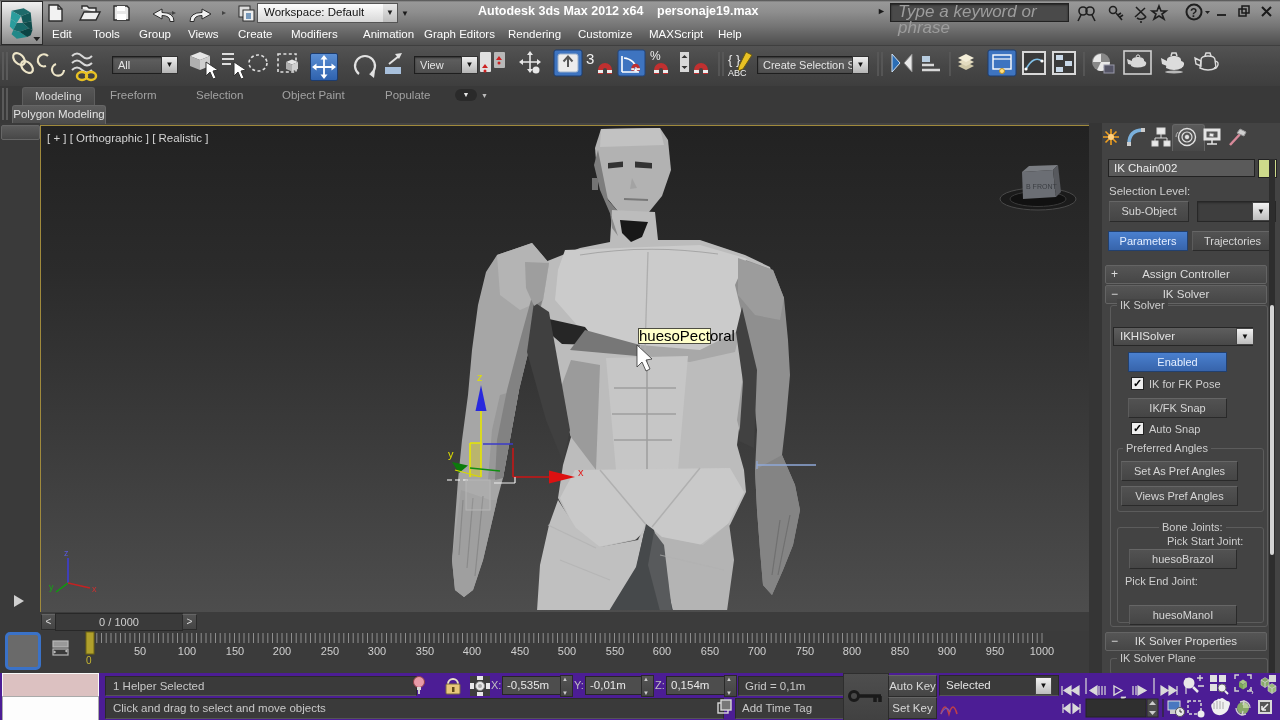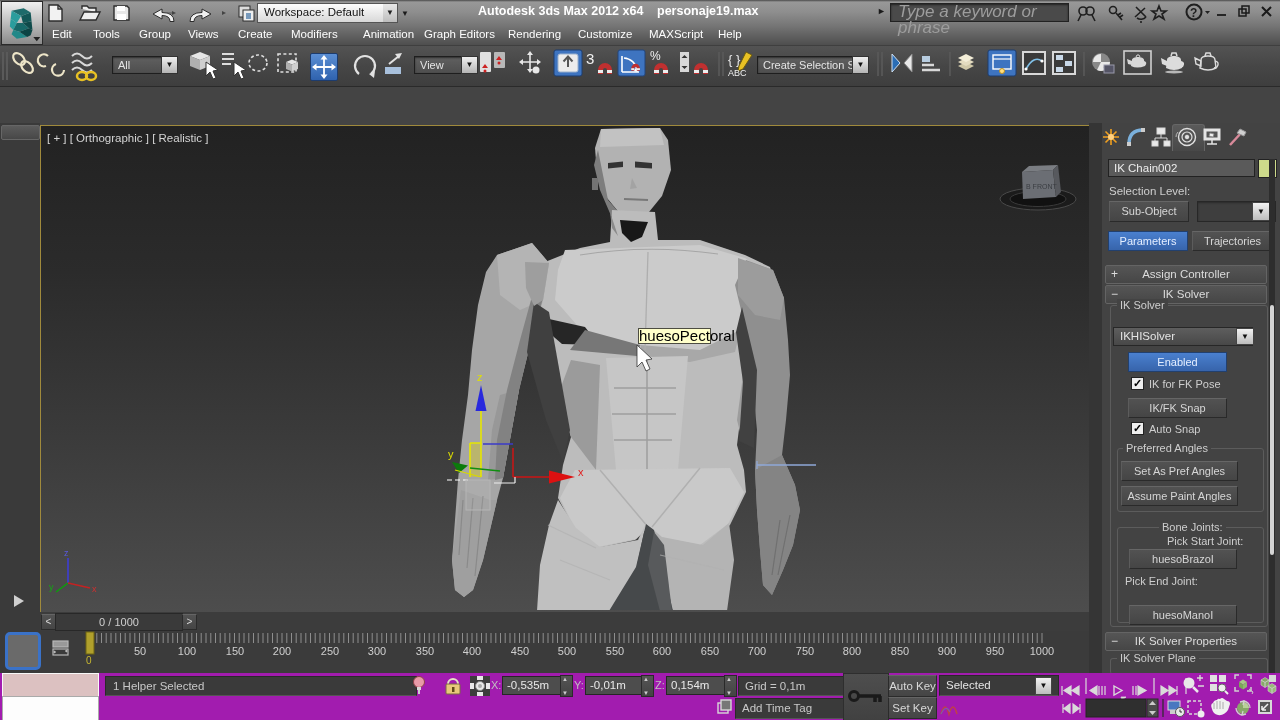--- a/index.html
+++ b/index.html
@@ -40,21 +40,21 @@
 .grp{position:absolute;border:1px solid #5c5c5c;border-radius:3px;}
 .grplab{position:absolute;background:#434343;padding:0 3px;color:#cecece;font-size:11px;top:-7px;}
 .lab{position:absolute;color:#cecece;font-size:11px;}
 .chk{position:absolute;width:11px;height:11px;background:#eee;border:1px solid #222;color:#000;font-size:11px;line-height:11px;font-weight:bold;text-align:center;}
 .dd{position:absolute;background:linear-gradient(#5e5e5e,#484848);border:1px solid #272727;color:#e4e4e4;font-size:11.5px;padding-left:6px;}
 .ddar{position:absolute;background:linear-gradient(#f2f2f2,#bdbdbd);border:1px solid #444;color:#111;text-align:center;}
 
 #trackrow{left:40px;top:612px;width:1049px;height:19px;background:#3c3c3c;border-bottom:1px solid #2c2c2c;}
 #timeline{left:40px;top:631px;width:1049px;height:42px;background:#3c3c3c;}
 #botleft{left:0;top:612px;width:40px;height:61px;background:#3a3a3a;}
-#statusbar{left:0;top:673px;width:1280px;height:47px;background:#a21caf;}
+#statusbar{left:0;top:673px;width:1280px;height:47px;background:#4c1d95;}
 .sfield{position:absolute;background:#3a3a3a;border:1px solid #2a2a2a;border-bottom-color:#555;color:#c8c8c8;font-size:11.5px;}
 .vfield{position:absolute;background:#4d4d4d;border:1px solid #262626;color:#e8e8e8;font-size:11.5px;}
 .spin{position:absolute;width:11px;height:20px;background:linear-gradient(#555,#434343);border:1px solid #2a2a2a;}
 .spin:before{content:"▲";position:absolute;top:0px;left:1px;font-size:6px;color:#ccc;}
 .spin:after{content:"▼";position:absolute;bottom:0px;left:1px;font-size:6px;color:#ccc;}
 .sbtn{position:absolute;background:linear-gradient(#535353,#454545);border:1px solid #2b2b2b;border-top-color:#656565;color:#d8d8d8;font-size:11.5px;text-align:center;}
 </style>
 </head>
 <body>
 <div id="page">
@@ -296,20 +296,33 @@
           <path d="M11,4 l1,-3 h4 l1,3" stroke="#dcdcdc" stroke-width="1.5" fill="none"></path>
           <ellipse cx="14" cy="20" rx="9" ry="1.5" fill="#b8b8b8"></ellipse>
         </g>
  <g transform="translate(324,6)" stroke="#dcdcdc" fill="none" stroke-width="1.4">
           <path d="M7,8 c0,-3 4,-4 7,-4 c3,0 7,1 7,4 l1,8 q-8,4 -16,0 z"></path>
           <path d="M7,9 l-6,-3 1,6 5,2 z M21,9 q5,1 2,6 l-3,1"></path>
           <path d="M11,4 l1,-3 h4 l1,3"></path>
         </g>
 </svg>
 </div>
+<div id="ribbon" class="abs">
+ <svg width="12" height="37" style="position:absolute;left:0;top:0;">
+        <path d="M3,2 V34 M7,2 V34" stroke="#5a5a5a" stroke-width="2"></path>
+      </svg>
+ <span class="rtab act" style="left:22px;">Modeling</span>
+ <span class="rtab" style="left:98px;">Freeform</span>
+ <span class="rtab" style="left:184px;">Selection</span>
+ <span class="rtab" style="left:270px;">Object Paint</span>
+ <span class="rtab" style="left:373px;">Populate</span>
+ <span class="abs" style="left:455px;top:3px;width:22px;height:12px;background:#2a2a2a;border-radius:6px;color:#e8e8e8;font-size:7px;text-align:center;line-height:12px;">▼</span>
+ <span class="abs" style="left:481px;top:6px;color:#bbb;font-size:7px;">▼</span>
+ <div id="pmtab" class="abs">Polygon Modeling</div>
+</div>
 <div id="leftbar" class="abs">
  <div class="abs" style="left:1px;top:2px;width:37px;height:13px;background:linear-gradient(#5c5c5c,#474747);border:1px solid #666;border-radius:2px;"></div>
  <svg width="40" height="489" style="position:absolute;left:0;top:0;">
         <path d="M14,472 l10,6 -10,6 z" fill="#cfcfcf"></path>
       </svg>
 </div>
 <div id="vp" class="abs">
 <svg width="1047" height="484" viewBox="41 126 1047 484" style="position:absolute;left:0;top:0;">
 
  <g stroke="none">
@@ -461,21 +474,21 @@
  <div class="rbtn rblue" style="left:39px;top:229px;width:97px;height:18px;line-height:18px;">Enabled</div>
  <div class="chk" style="left:42px;top:254px;">✓</div>
  <div class="lab" style="left:60px;top:255px;">IK for FK Pose</div>
  <div class="rbtn" style="left:39px;top:275px;width:97px;height:18px;line-height:18px;">IK/FK Snap</div>
  <div class="chk" style="left:42px;top:299px;">✓</div>
  <div class="lab" style="left:60px;top:300px;">Auto Snap</div>
  <div class="grp" style="left:28px;top:325px;width:145px;height:62px;">
         <span class="grplab" style="left:5px;">Preferred Angles</span>
       </div>
  <div class="rbtn" style="left:32px;top:338px;width:115px;height:18px;line-height:18px;">Set As Pref Angles</div>
- <div class="rbtn" style="left:32px;top:363px;width:115px;height:18px;line-height:18px;">Assume Paint Angles</div>
+ <div class="rbtn" style="left:32px;top:363px;width:115px;height:18px;line-height:18px;">Views Pref Angles</div>
  <div class="grp" style="left:28px;top:404px;width:145px;height:94px;">
         <span class="grplab" style="left:5px;margin-left:36px;">Bone Joints:</span>
       </div>
  <div class="lab" style="left:36px;top:412px;padding-left:42px;">Pick Start Joint:</div>
  <div class="rbtn" style="left:40px;top:426px;width:106px;height:18px;line-height:18px;">huesoBrazoI</div>
  <div class="lab" style="left:36px;top:452px;">Pick End Joint:</div>
  <div class="rbtn" style="left:40px;top:466px;width:106px;height:18px;line-height:18px;margin-top:16px;">huesoManoI</div>
  <div class="rollout" style="top:509px;"><i>−</i>IK Solver Properties</div>
  <div class="grp" style="left:21px;top:535px;width:156px;height:15px;border-bottom:none;">
         <span class="grplab" style="left:6px;">IK Solver Plane</span>
@@ -525,20 +538,21 @@
         </g>
  </svg>
 </div>
 <div id="botleft" class="abs">
  <div class="abs" style="left:5px;top:20px;width:30px;height:32px;background:#6a6a6a;border:3px solid #3a72c8;border-radius:5px;"></div>
 </div>
 <div id="statusbar" class="abs">
  <div class="abs" style="left:2px;top:0px;width:95px;height:22px;background:#dcc1c1;border:1px solid #f8f8f8;"></div>
  <div class="abs" style="left:2px;top:23px;width:95px;height:23px;background:#fdfdfd;border:1px solid #aaa;border-bottom:none;"></div>
  <div class="sfield" style="left:105px;top:3px;width:303px;height:18px;line-height:18px;padding-left:7px;">1 Helper Selected</div>
+ <div class="sfield" style="left:105px;top:25px;width:610px;height:19px;line-height:19px;padding-left:7px;">Click and drag to select and move objects</div>
  <svg width="90" height="24" style="position:absolute;left:410px;top:1px;">
   <circle cx="9" cy="8" r="5.5" fill="#e89aa8" stroke="#904048"></circle>
         <path d="M7,13 h4 v3 h-4 z" fill="#d8d8d8"></path>
         <path d="M9,16 v4" stroke="#ccc" stroke-width="2"></path>
   <g transform="translate(36,2)">
           <path d="M2,8 a5,5 0 0 1 10,0" fill="none" stroke="#e8e0c8" stroke-width="2"></path>
           <rect x="0" y="8" width="14" height="10" rx="1" fill="#e8c87a" stroke="#7a6a40"></rect>
           <rect x="6" y="11" width="2.5" height="5" fill="#604818"></rect>
         </g>
   <g transform="translate(60,2)">

